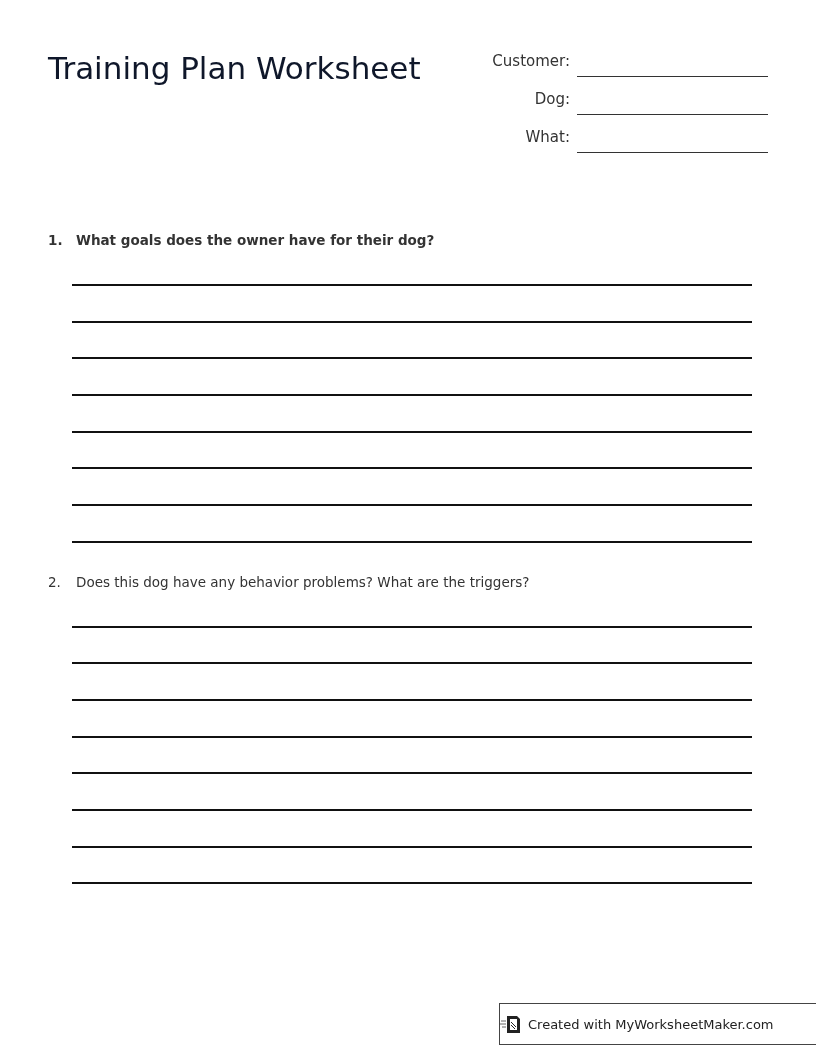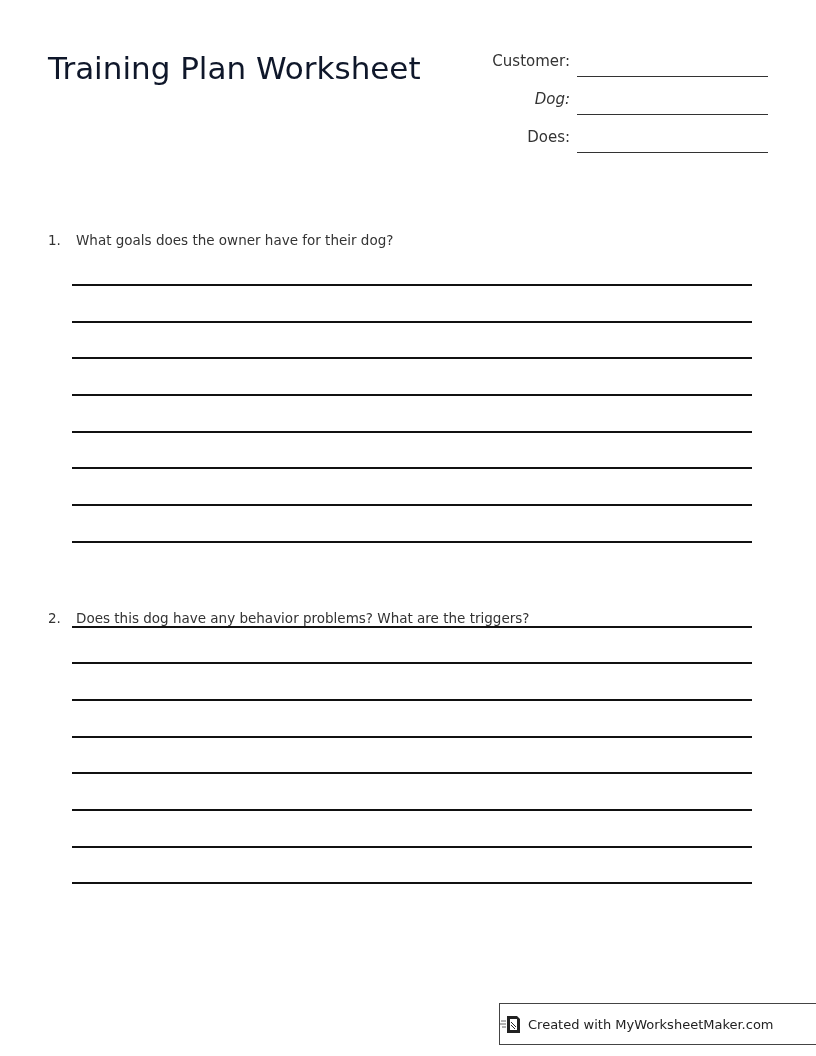--- a/index.html
+++ b/index.html
@@ -22,43 +22,43 @@
 </head>
 <body>
 
 <h1 class="title">Training Plan Worksheet</h1>
 
 <div class="field" style="left:460px; top:52px; width:110px;">
   <span class="field-label">Customer:</span>
 </div>
 <div class="field-line" style="left:577px; top:76px; width:191px;"></div>
 
-<div class="field" style="left:460px; top:90px; width:110px;font-style:italic;">
+<div class="field" style="left:460px; top:90px; width:110px;">
   <span class="field-label">Dog:</span>
 </div>
 <div class="field-line" style="left:577px; top:114px; width:191px;"></div>
 
 <div class="field" style="left:460px; top:128px; width:110px;">
-  <span class="field-label">Does:</span>
+  <span class="field-label">What:</span>
 </div>
 <div class="field-line" style="left:577px; top:152px; width:191px;"></div>
 
-<div class="question" style="top:232px;">
+<div class="question" style="top:232px;font-weight:bold;">
   <span class="num">1.</span><span>What goals does the owner have for their dog?</span>
 </div>
 <div class="answer-line" style="top:284px;"></div>
 <div class="answer-line" style="top:321px;"></div>
 <div class="answer-line" style="top:357px;"></div>
 <div class="answer-line" style="top:394px;"></div>
 <div class="answer-line" style="top:431px;"></div>
 <div class="answer-line" style="top:467px;"></div>
 <div class="answer-line" style="top:504px;"></div>
 <div class="answer-line" style="top:541px;"></div>
 
-<div class="question" style="top:574px;margin-top:36px;">
+<div class="question" style="top:574px;">
   <span class="num">2.</span><span>Does this dog have any behavior problems? What are the triggers?</span>
 </div>
 <div class="answer-line" style="top:626px;"></div>
 <div class="answer-line" style="top:662px;"></div>
 <div class="answer-line" style="top:699px;"></div>
 <div class="answer-line" style="top:736px;"></div>
 <div class="answer-line" style="top:772px;"></div>
 <div class="answer-line" style="top:809px;"></div>
 <div class="answer-line" style="top:846px;"></div>
 <div class="answer-line" style="top:882px;"></div>

